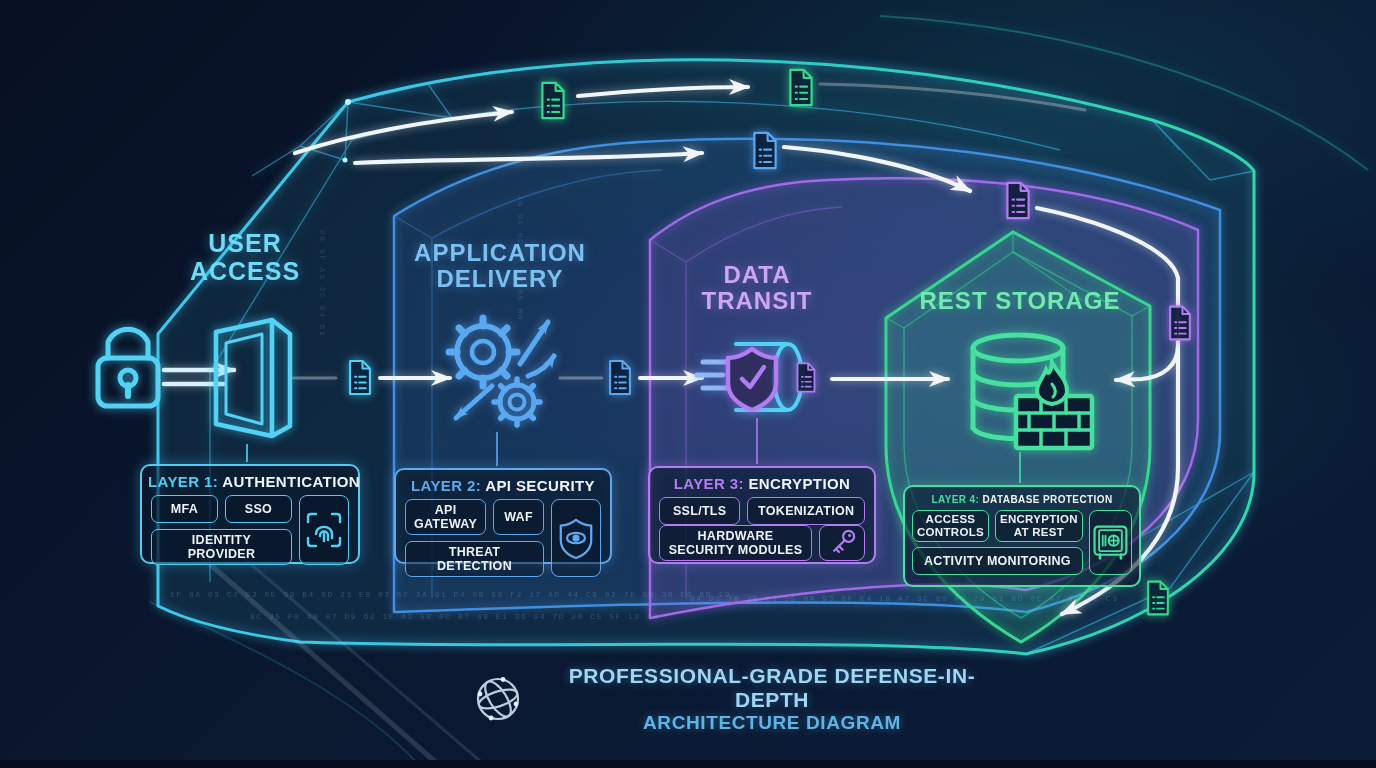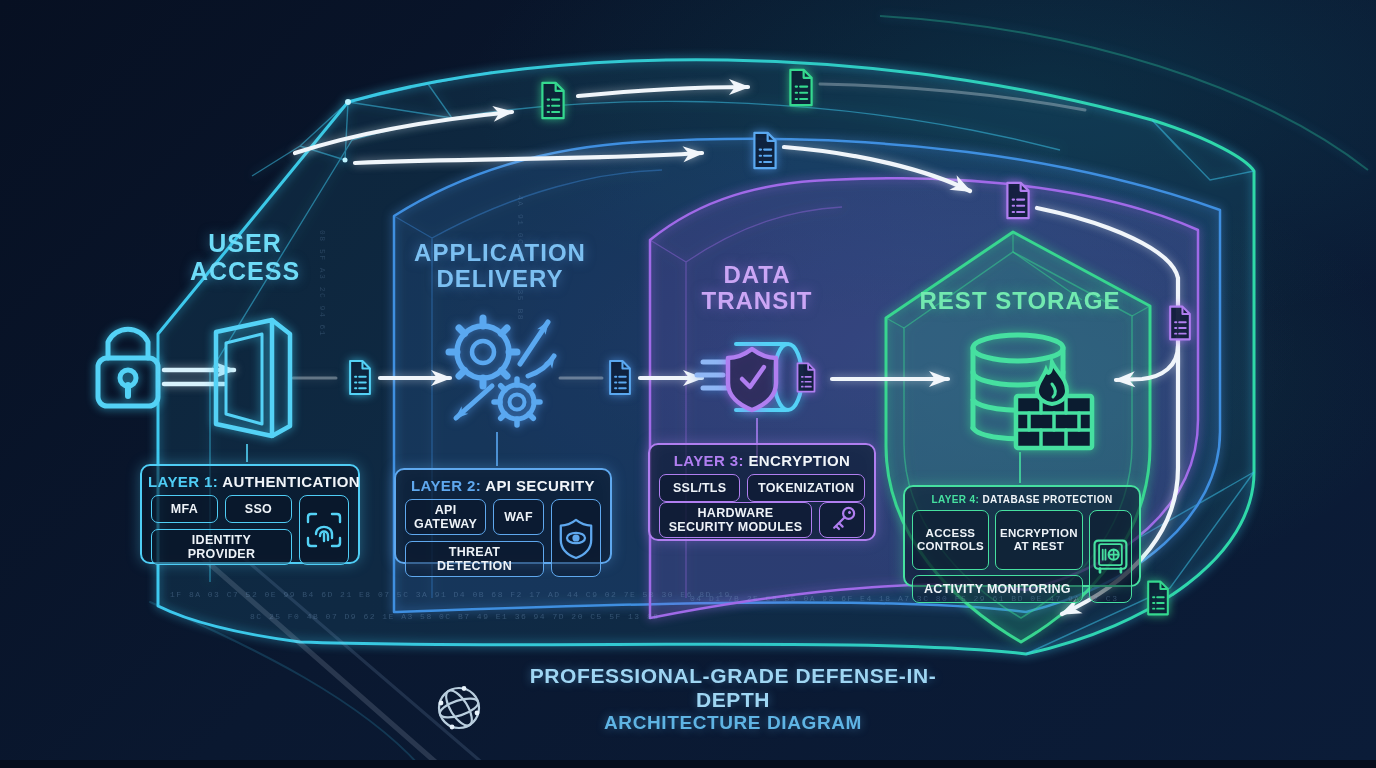--- a/index.html
+++ b/index.html
@@ -35,28 +35,28 @@
   .layer-body{display:flex;gap:7px;padding:0 9px 9px;align-items:stretch}
   .layer-body.stack{flex-direction:column}
   .chip-col{flex:1;display:flex;flex-direction:column;gap:6px}
   .chip-row{display:flex;gap:7px}
   .chip{
     flex:1;display:flex;align-items:center;justify-content:center;
     border:1.6px solid var(--c);border-radius:7px;background:rgba(8,18,36,.45);
     color:#eef3f8;font-weight:bold;font-size:12.5px;letter-spacing:.3px;
     line-height:1.12;text-align:center;padding:3px 6px;min-height:20px;
   }
-  .chip.sm{font-size:11.5px;padding:16px 4px}
+  .chip.sm{font-size:11.5px;padding:2px 4px}
   .icon-chip{
     width:50px;display:flex;align-items:center;justify-content:center;
     border:1.6px solid var(--c);border-radius:8px;background:rgba(8,18,36,.45);
   }
   .footer{
-    position:absolute;left:433px;top:664px;width:540px;
-    display:flex;align-items:flex-end;gap:8px;
+    position:absolute;left:472px;top:664px;width:540px;
+    display:flex;align-items:center;gap:8px;
   }
   .footer-text{flex:1;text-align:center;font-weight:bold;letter-spacing:.6px}
   .footer-line1{font-size:21px;color:#9fd6f3;text-shadow:0 0 10px rgba(90,180,240,.45)}
   .footer-line2{font-size:19px;color:#5fb4e4;text-shadow:0 0 10px rgba(90,180,240,.45)}
   .code{
     position:absolute;font-family:"Liberation Mono",monospace;font-size:8px;
     color:#8fb6dd;opacity:.28;letter-spacing:1.5px;white-space:nowrap;overflow:hidden;
   }
   .code.vert{writing-mode:vertical-rl;opacity:.2}
 </style>
@@ -298,21 +298,21 @@
       <div class="icon-chip" style="width:48px">
         <svg width="38" height="44" viewBox="0 0 40 46" fill="none" stroke="#5fa8ee" stroke-width="2.4" stroke-linejoin="round">
           <path d="M20,4 C25,8 31,10 36,10 V25 C36,35 28,41 20,44 C12,41 4,35 4,25 V10 C9,10 15,8 20,4 Z"></path>
           <ellipse cx="20" cy="23" rx="9.5" ry="5.5"></ellipse>
           <circle cx="20" cy="23" r="2.6" fill="#5fa8ee"></circle>
         </svg>
       </div>
     </div>
   </div>
 
-  <div class="layer-box" style="--c:#b07ef0;--g:rgba(176,126,240,.35);left:648px;top:443px;width:224px;height:94px">
+  <div class="layer-box" style="--c:#b07ef0;--g:rgba(176,126,240,.35);left:648px;top:466px;width:224px;height:94px">
     <div class="layer-title">
       <span class="lab">LAYER 3:</span> <span class="nam">ENCRYPTION</span>
     </div>
     <div class="layer-body stack" style="gap:0">
       <div class="chip-row">
         <div class="chip" style="flex:.65">SSL/TLS</div>
         <div class="chip">TOKENIZATION</div>
       </div>
       <div class="chip-row">
         <div class="chip">HARDWARE SECURITY MODULES</div>

